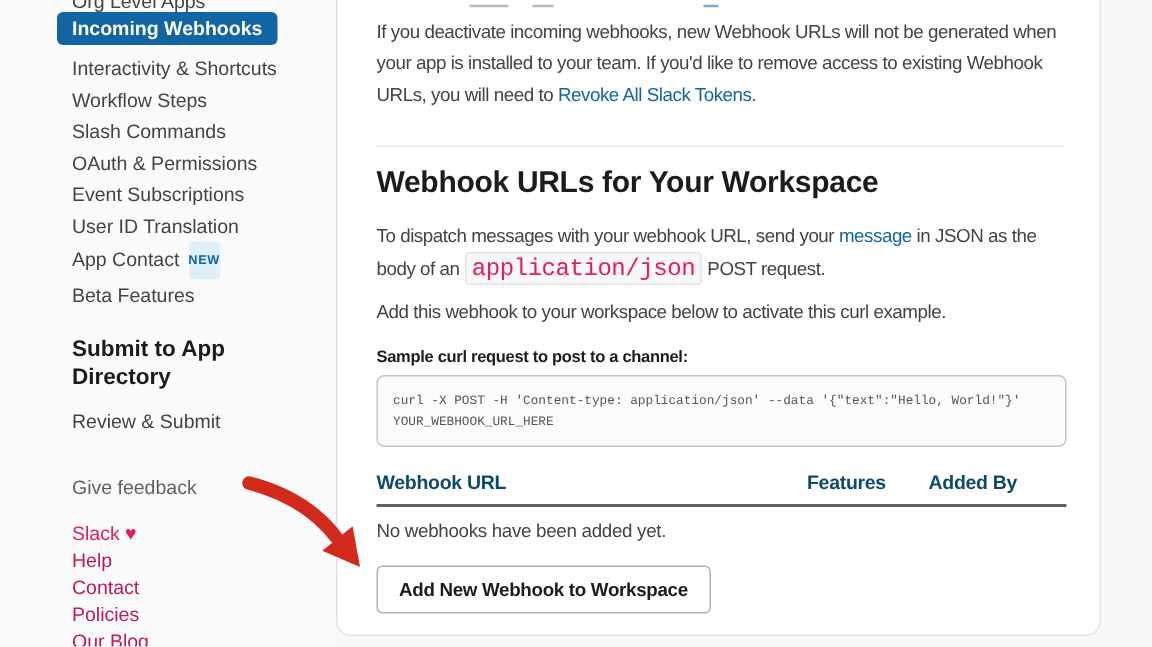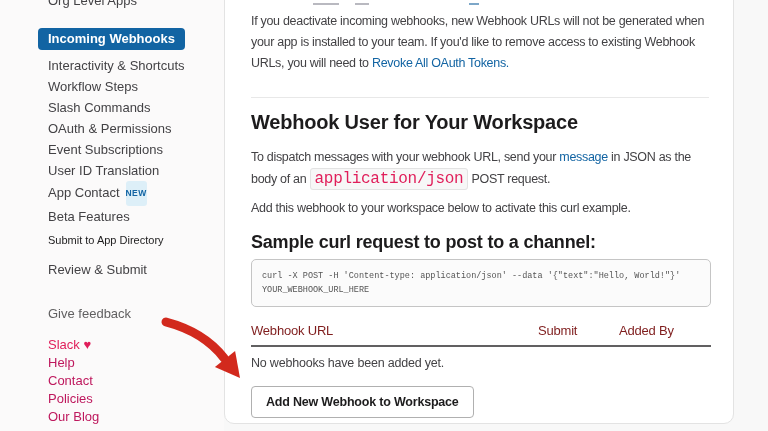--- a/index.html
+++ b/index.html
@@ -13,35 +13,35 @@
   
   .sidebar {
     position: absolute; left: 0; top: 0; width: 224px; height: 431px;
     background: #fbfafa; padding-left: 48px; z-index: 1;
   }
   .nav-item {
     font-size: 13px; line-height: 21px; color: #434245; cursor: pointer;
     white-space: nowrap;
   }
   .nav-item.clipped { margin-top: -7px; line-height: 15px; }
-  .active-wrap { margin: 20px 0 2px -10px; }
+  .active-wrap { margin: 0 0 2px -10px; }
   .active-pill {
     display: inline-block; background: #1264a3; color: #ffffff;
     font-weight: bold; font-size: 13px; padding: 3px 10px 4px 10px;
     border-radius: 4px;
   }
   .nav-list { margin-top: 5px; }
   .badge {
     display: inline-block; background: #ddeff8; color: #1264a3;
     font-size: 8.5px; font-weight: bold; letter-spacing: 0.4px;
     padding: 2px 0; border-radius: 3px; margin-left: 6px;
     vertical-align: 1px;
   }
   .sidebar-heading {
-    margin-top: 4px; font-size: 11px; font-weight: normal; color: #1d1c1d;
+    margin-top: 16px; font-size: 15px; font-weight: bold; color: #1d1c1d;
     line-height: 19px; width: 120px;
   }
   .review-item { margin-top: 9px; font-size: 13px; line-height: 21px; cursor: pointer; }
   .feedback-item { margin-top: 26px; font-size: 13px; color: #616061; cursor: pointer; }
   .footer-links { margin-top: 15px; }
   .footer-link { font-size: 13px; line-height: 18px; color: #be185d; cursor: pointer; }
   .footer-link.slack-love { color: #e01e5a; }
   
   .card {
     position: absolute; left: 224px; top: -12px; width: 510px; height: 436px;
@@ -64,32 +64,32 @@
     letter-spacing: -0.2px;
   }
   .p-sect { margin-top: 12px; line-height: 22px; }
   .p-add { margin-top: 8px; }
   .inline-code {
     font-family: "Liberation Mono", monospace; font-size: 16px;
     color: #e01e5a; background: #f7f7f7; border: 1px solid #e3e3e3;
     border-radius: 3px; padding: 1px 4px;
   }
   .sample-label {
-    margin-top: 13px; font-size: 18px; font-weight: bold; color: #1d1c1d;
+    margin-top: 13px; font-size: 11px; font-weight: bold; color: #1d1c1d;
     letter-spacing: -0.2px;
   }
   .code-block {
     margin-top: 6px; background: #fbfbfb; border: 1px solid #c5c5c5;
     border-radius: 5px; padding: 9px 10px;
     font-family: "Liberation Mono", monospace; font-size: 8.5px;
     line-height: 14px; color: #555; white-space: pre-wrap; word-wrap: break-word;
     width: 460px;
   }
   .table-head { display: flex; margin-top: 16px; width: 460px; }
-  .th { font-size: 13px; font-weight: normal; color: #7f1d1d; letter-spacing: -0.2px; }
+  .th { font-size: 13px; font-weight: bold; color: #0c4a6e; letter-spacing: -0.2px; }
   .th-url { width: 287px; }
   .th-channel { width: 81px; }
   .th-added { flex: 1; }
   .table-divider { border: none; height: 2px; background: #616061; margin-top: 7px; width: 460px; }
   .empty-msg { margin-top: 9px; font-size: 12.5px; letter-spacing: -0.2px; color: #434245; }
   .add-btn {
     margin-top: 16px; background: #ffffff; border: 1px solid #b0b0b0;
     border-radius: 4px; padding: 8px 14px; font-family: "Liberation Sans", sans-serif;
     font-size: 12.5px; font-weight: bold; color: #1d1c1d; cursor: pointer;
     letter-spacing: -0.2px;
@@ -132,40 +132,40 @@
   </aside>
 
   <main class="card">
     <div class="sliver">
         <span></span>
         <span></span>
         <span></span>
       </div>
 
     <p class="p-body">
-      <span>If you deactivate incoming webhooks, new Webhook URLs will not be generated when your app is installed to your team. If you'd like to remove access to existing Webhook URLs, you will need to </span><a class="link">Revoke All OAuth Tokens.</a>
+      <span>If you deactivate incoming webhooks, new Webhook URLs will not be generated when your app is installed to your team. If you'd like to remove access to existing Webhook URLs, you will need to </span><a class="link">Revoke All Slack Tokens.</a>
     </p>
 
     <hr class="divider">
 
-    <h2 class="section-heading">Webhook User for Your Workspace</h2>
+    <h2 class="section-heading">Webhook URLs for Your Workspace</h2>
 
     <p class="p-body p-sect">
       <span>To dispatch messages with your webhook URL, send your </span><a class="link">message</a><span> in JSON as the body of an </span><code class="inline-code">application/json</code><span> POST request.</span>
     </p>
 
     <p class="p-body p-add">Add this webhook to your workspace below to activate this curl example.</p>
 
     <p class="sample-label">Sample curl request to post to a channel:</p>
 
     <pre class="code-block">curl -X POST -H 'Content-type: application/json' --data '{"text":"Hello, World!"}' YOUR_WEBHOOK_URL_HERE</pre>
 
     <div class="table-head">
       <span class="th th-url">Webhook URL</span>
-      <span class="th th-channel">Submit</span>
+      <span class="th th-channel">Features</span>
       <span class="th th-added">Added By</span>
     </div>
     <hr class="table-divider">
 
     <p class="empty-msg">No webhooks have been added yet.</p>
 
     <button class="add-btn">Add New Webhook to Workspace</button>
   </main>
 
   <svg class="arrow-svg" width="100" height="78" viewBox="0 0 100 78">

